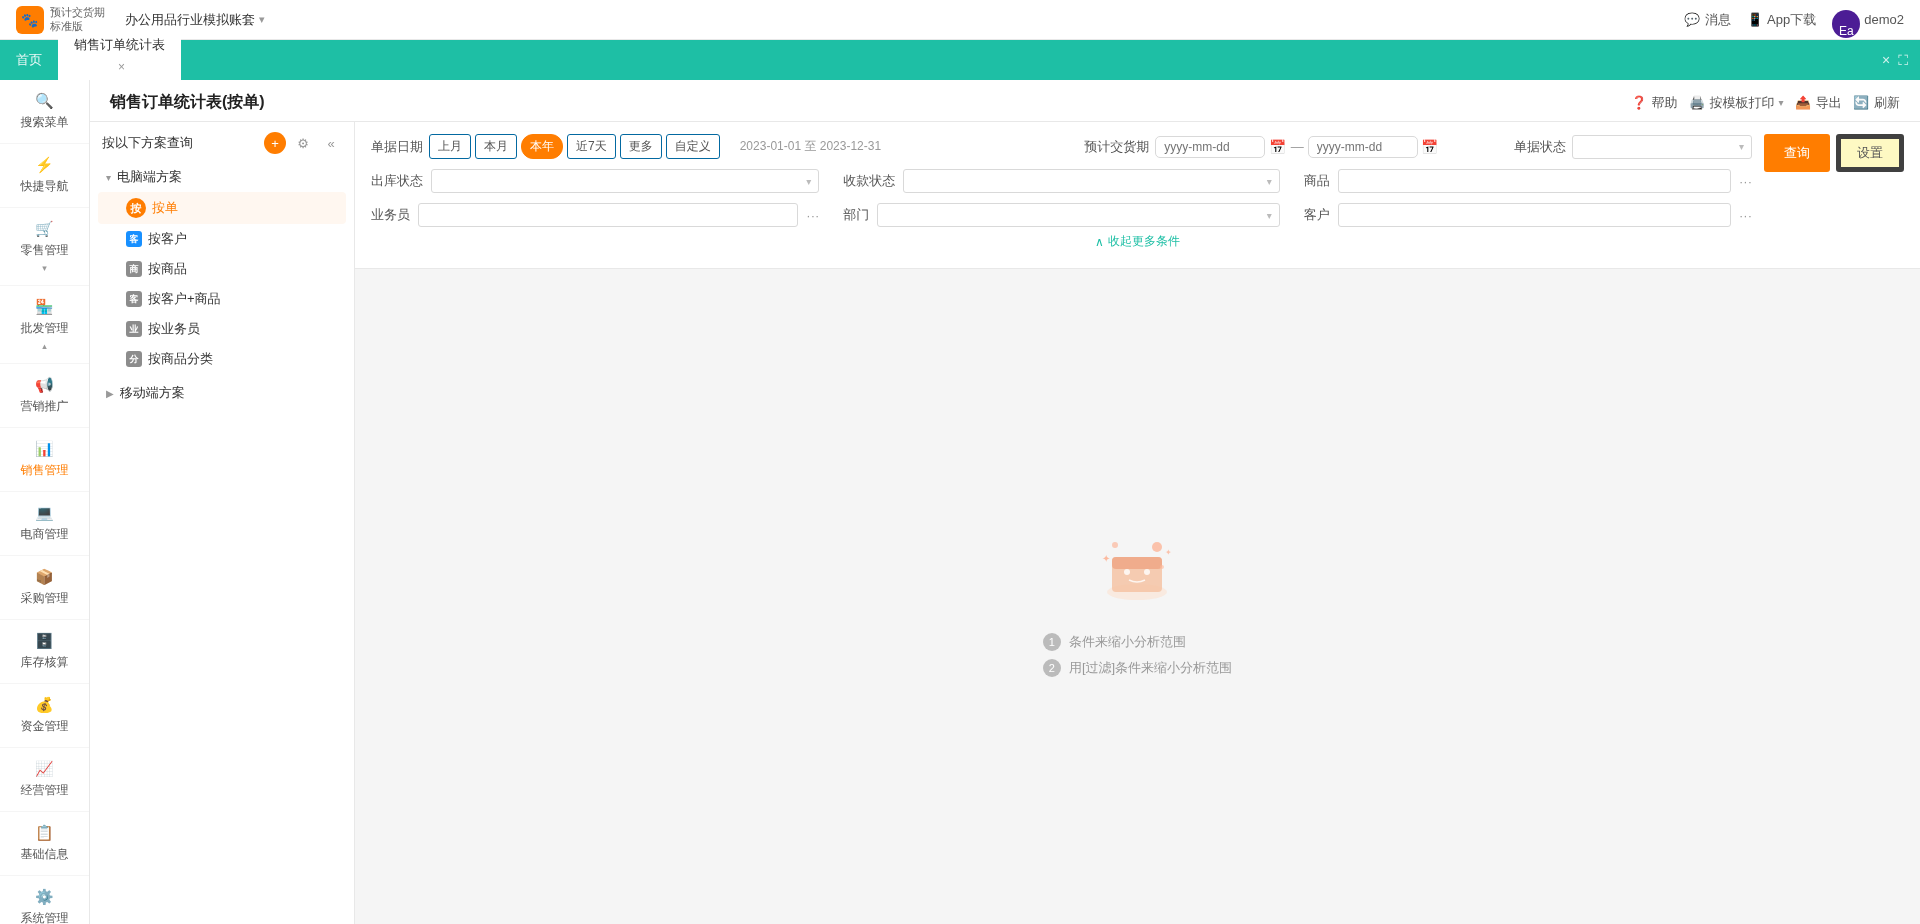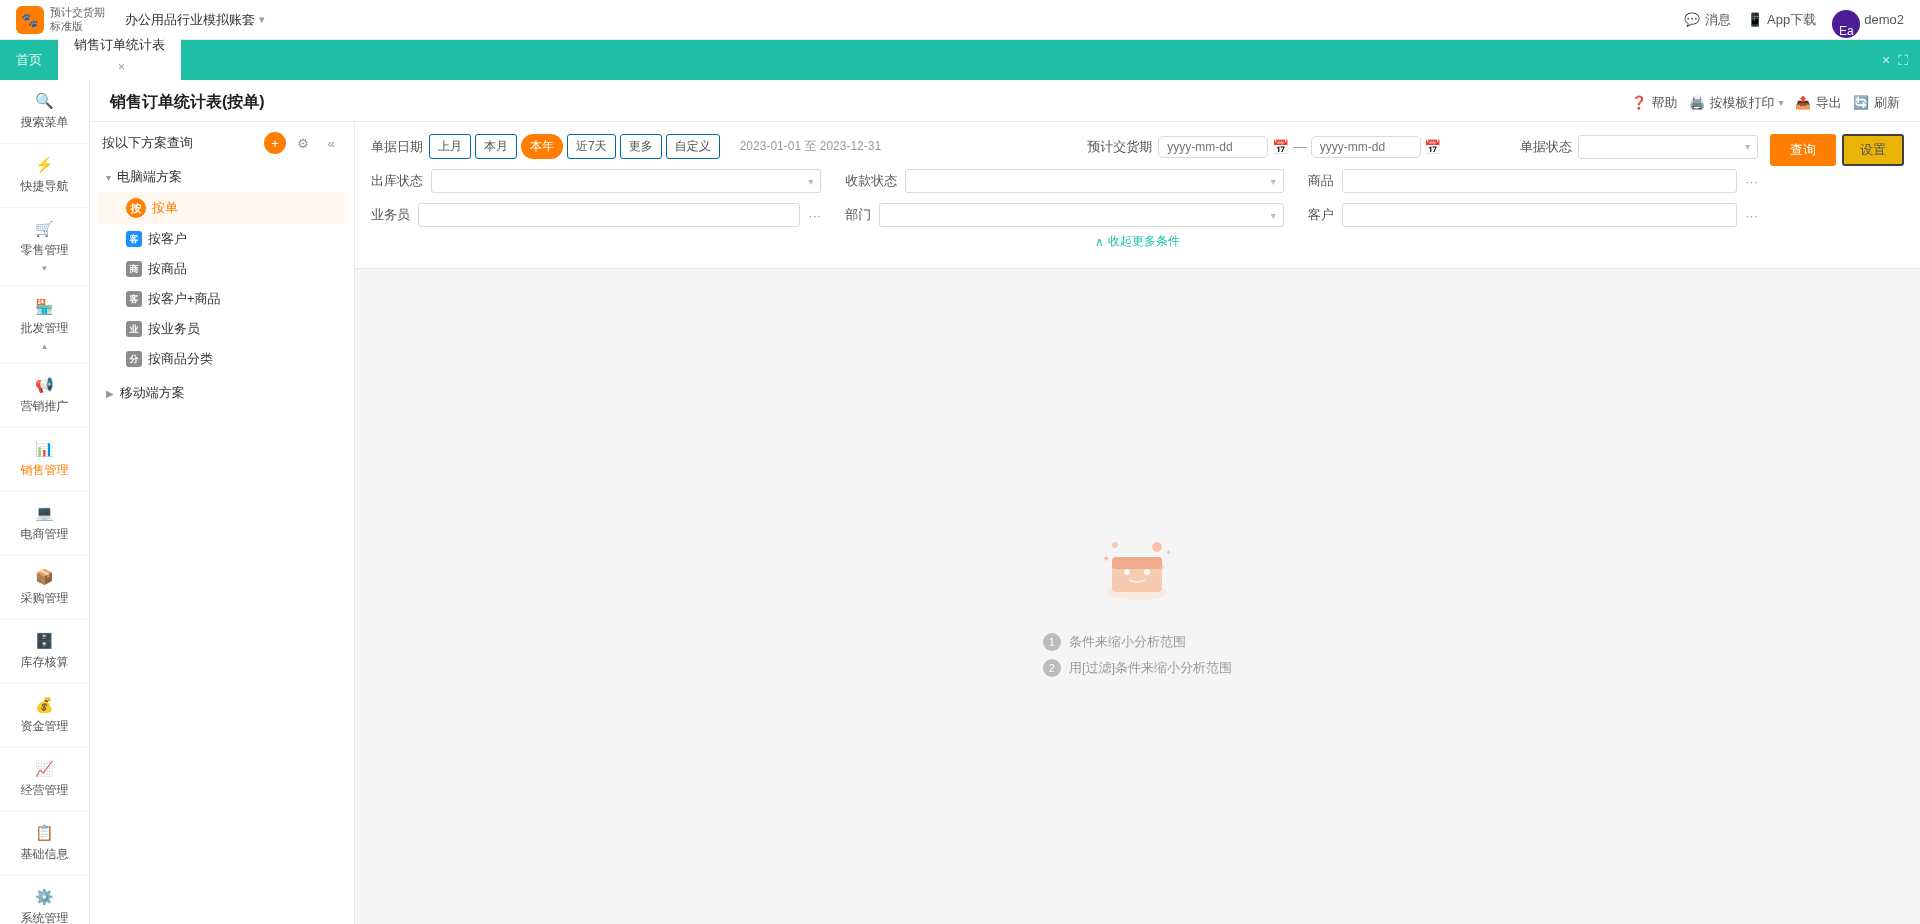--- a/index.html
+++ b/index.html
@@ -71,21 +71,21 @@
     .date-btn { padding: 3px 8px; font-size: 12px; border: 1px solid #0369a1; border-radius: 3px; cursor: pointer; background: #fff; color: #555; }
     .date-btn.active { background: #ff7d00; color: #fff; border-color: #ff7d00; border-radius: 12px; }
     .date-input { border: 1px solid #d9d9d9; border-radius: 5px; padding: 3px 8px; font-size: 12px; color: #bbb; width: 120px; }
     .filter-input { border: 1px solid #d9d9d9; border-radius: 3px; padding: 4px 8px; font-size: 12px; color: #555; background: #fff; min-width: 180px; }
     .filter-collapse { display: flex; justify-content: center; padding: 6px 0; }
     .collapse-btn { display: flex; align-items: center; gap: 4px; font-size: 12px; color: #1ebfa5; cursor: pointer; background: none; border: none; }
 
     
     .query-btns { display: flex; flex-direction: row; gap: 6px; padding-left: 12px; margin-left: auto; flex-shrink: 0; }
     .btn-query { background: #ff7d00; color: #fff; border: none; border-radius: 3px; padding: 6px 20px; font-size: 13px; cursor: pointer; white-space: nowrap; }
-    .btn-settings { background: #eab308; color: #555; border: 2px solid #404040; border-radius: 3px; padding: 5px 16px; font-size: 13px; cursor: pointer; white-space: nowrap; }
+    .btn-settings { background: #fef9c3; color: #555; border: 5px solid #404040; border-radius: 3px; padding: 5px 16px; font-size: 13px; cursor: pointer; white-space: nowrap; }
 
     
     .data-area { flex: 1; display: flex; align-items: center; justify-content: center; background: #f5f5f5; }
     .empty-state { display: flex; flex-direction: column; align-items: center; gap: 16px; }
     .empty-icon-svg { width: 100px; height: 100px; }
     .empty-tips { display: flex; flex-direction: column; gap: 8px; }
     .empty-tip { display: flex; align-items: center; gap: 8px; font-size: 13px; color: #999; }
     .tip-num { width: 18px; height: 18px; border-radius: 50%; background: #bbb; color: #fff; font-size: 11px; display: flex; align-items: center; justify-content: center; flex-shrink: 0; }
 
     .select-container { position: relative; display: inline-flex; align-items: center; flex: 1; }

